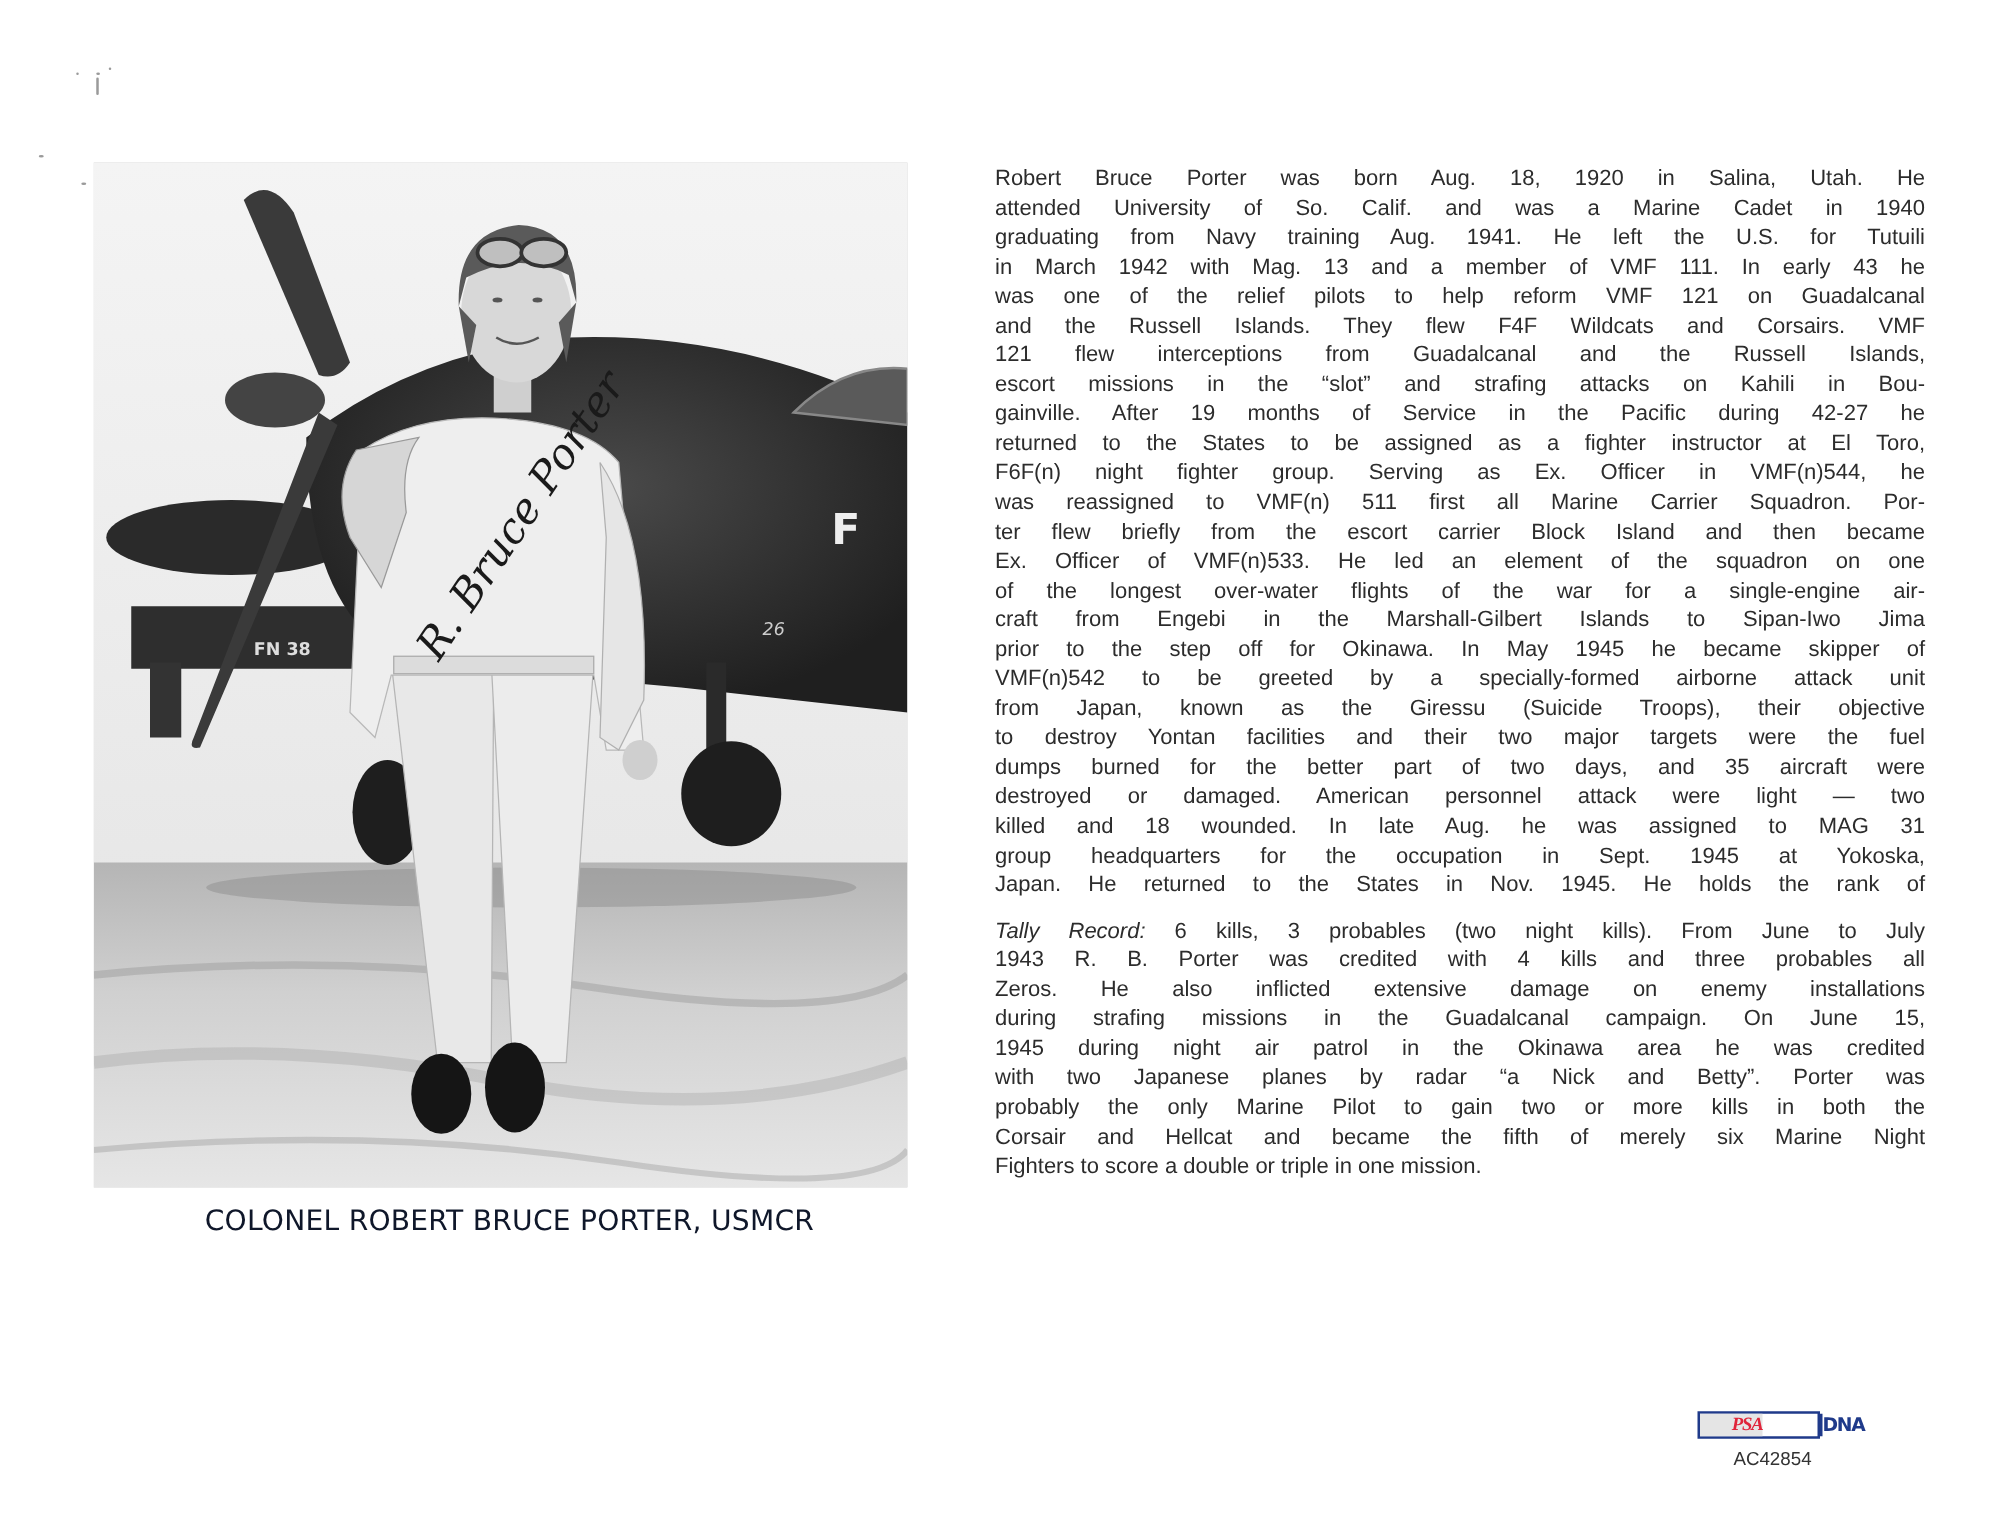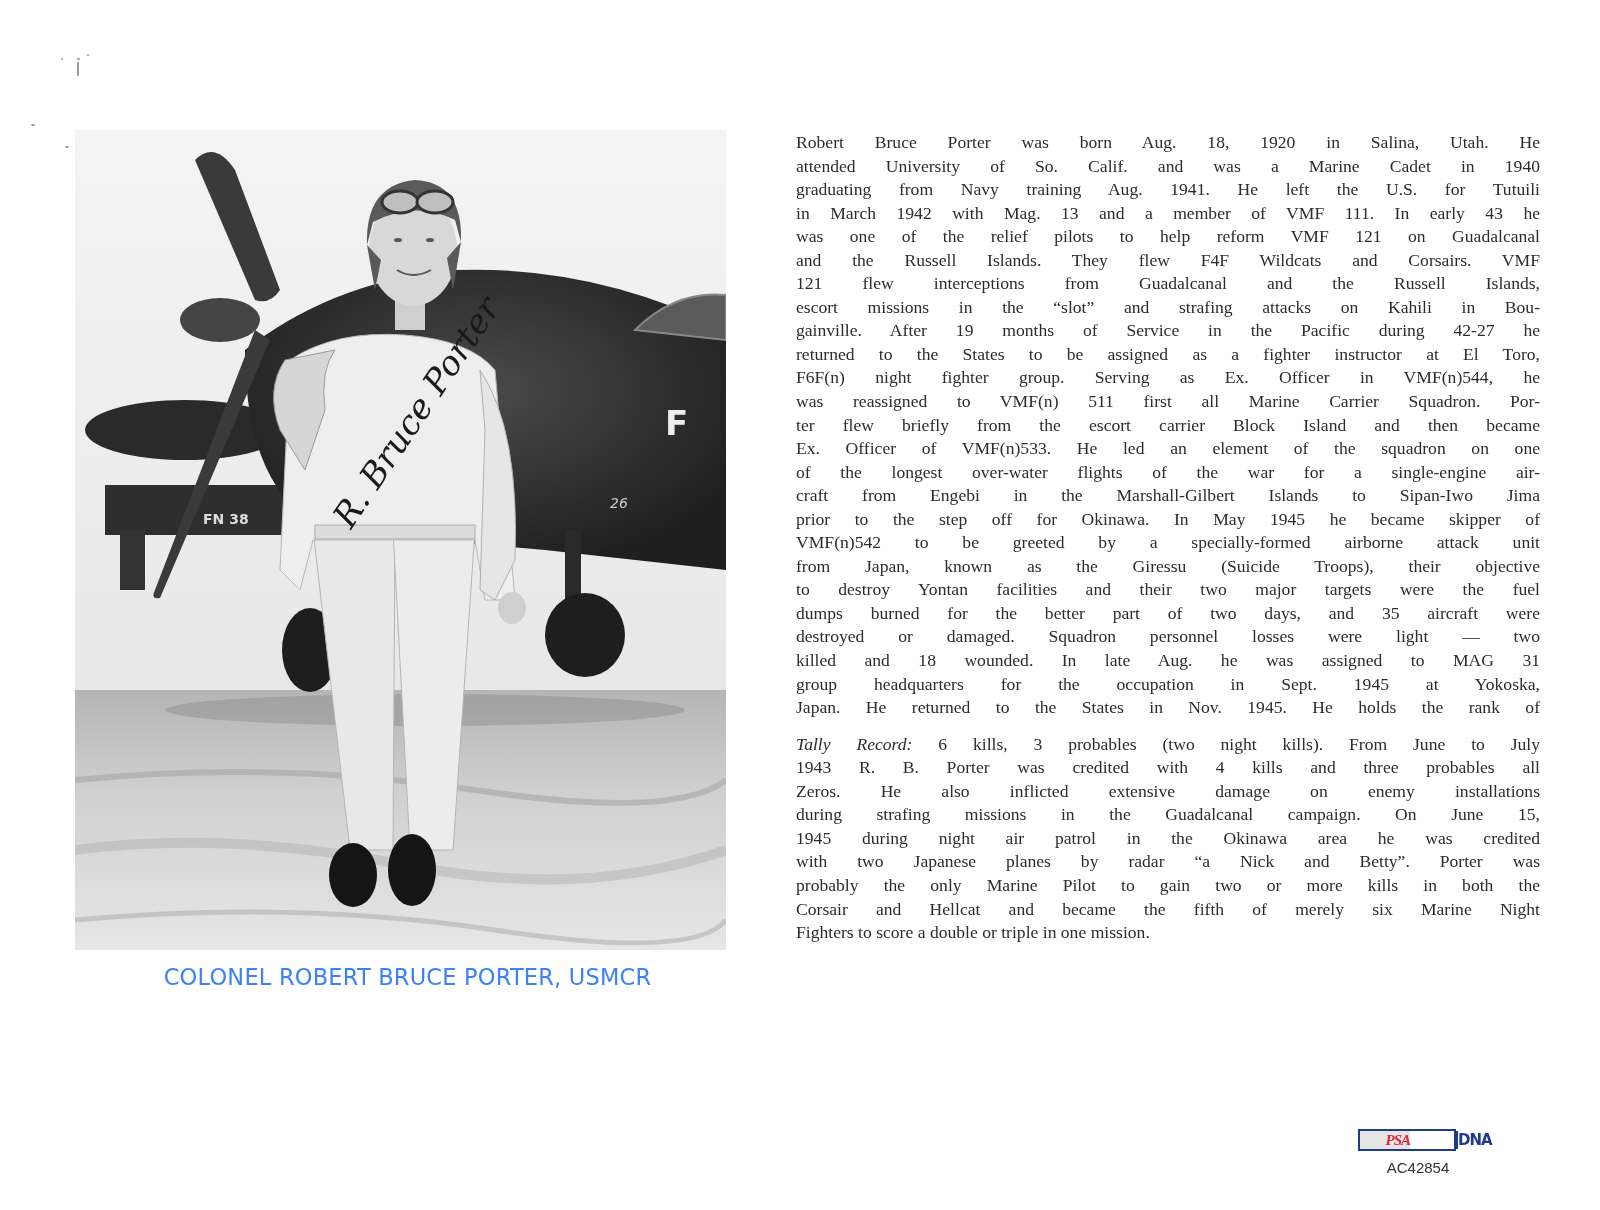--- a/index.html
+++ b/index.html
@@ -44,30 +44,30 @@
     }
     .caption {
       position: absolute;
       left: 75px;
       top: 964px;
       width: 665px;
       text-align: center;
       font-family: "DejaVu Sans", sans-serif;
       font-size: 22.5px;
       letter-spacing: 0.2px;
-      color: #3b82f6;
+      color: #0f172a;
       white-space: nowrap;
     }
     
     .bio {
       position: absolute;
       left: 796px;
       top: 131px;
       width: 744px;
-      font-family: Liberation Serif, serif;
+      font-family: Liberation Sans, sans-serif;
       font-size: 17.6px;
       line-height: 23.55px;
       color: #2c2c2c;
     }
     .bio .line {
       display: block;
       text-align: justify;
       text-align-last: justify;
       white-space: nowrap;
       height: 23.55px;
@@ -241,21 +241,21 @@
       <span class="line">was reassigned to VMF(n) 511 first all Marine Carrier Squadron. Por-</span>
       <span class="line">ter flew briefly from the escort carrier Block Island and then became</span>
       <span class="line">Ex. Officer of VMF(n)533. He led an element of the squadron on one</span>
       <span class="line">of the longest over-water flights of the war for a single-engine air-</span>
       <span class="line">craft from Engebi in the Marshall-Gilbert Islands to Sipan-Iwo Jima</span>
       <span class="line">prior to the step off for Okinawa. In May 1945 he became skipper of</span>
       <span class="line">VMF(n)542 to be greeted by a specially-formed airborne attack unit</span>
       <span class="line">from Japan, known as the Giressu (Suicide Troops), their objective</span>
       <span class="line">to destroy Yontan facilities and their two major targets were the fuel</span>
       <span class="line">dumps burned for the better part of two days, and 35 aircraft were</span>
-      <span class="line">destroyed or damaged. Squadron personnel losses were light — two</span>
+      <span class="line">destroyed or damaged. American personnel attack were light — two</span>
       <span class="line">killed and 18 wounded. In late Aug. he was assigned to MAG 31</span>
       <span class="line">group headquarters for the occupation in Sept. 1945 at Yokoska,</span>
       <span class="line">Japan. He returned to the States in Nov. 1945. He holds the rank of</span>
     </div>
   <div class="para" id="para2">
     <span class="line"><em>Tally Record:</em><span> 6 kills, 3 probables (two night kills). From June to July</span></span>
   <span class="line">1943 R. B. Porter was credited with 4 kills and three probables all</span>
       <span class="line">Zeros. He also inflicted extensive damage on enemy installations</span>
       <span class="line">during strafing missions in the Guadalcanal campaign. On June 15,</span>
       <span class="line">1945 during night air patrol in the Okinawa area he was credited</span>

